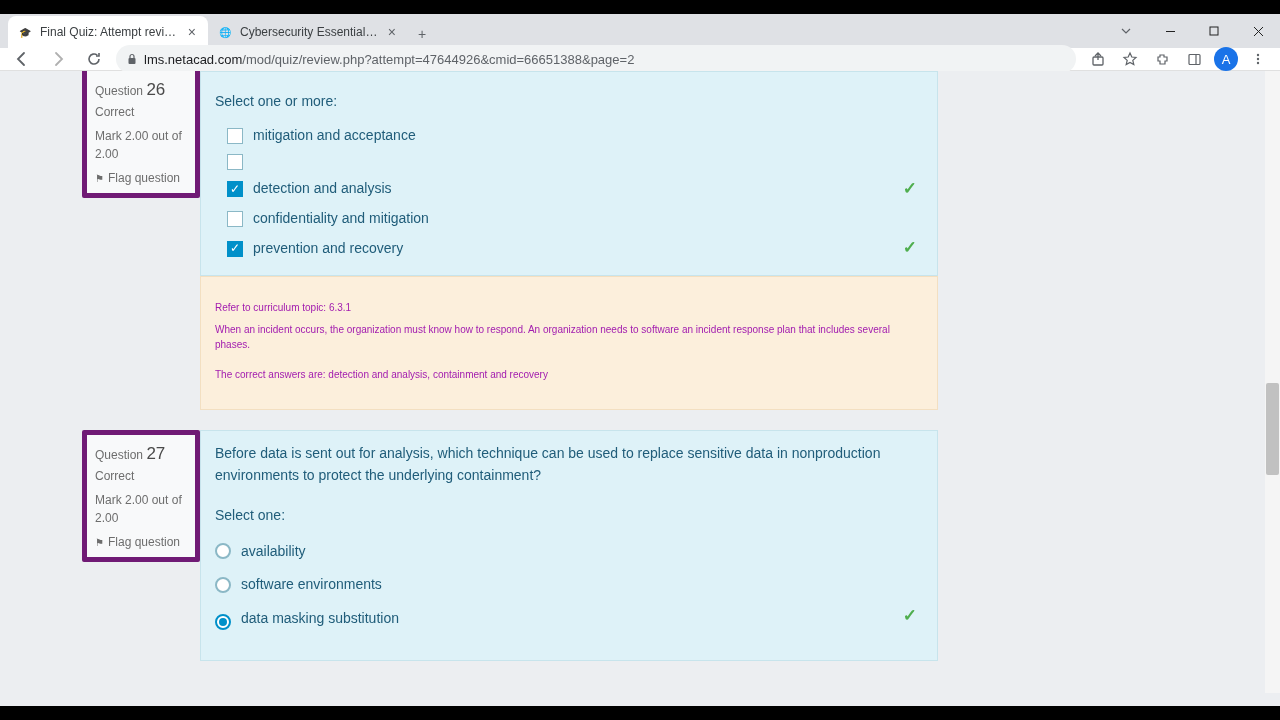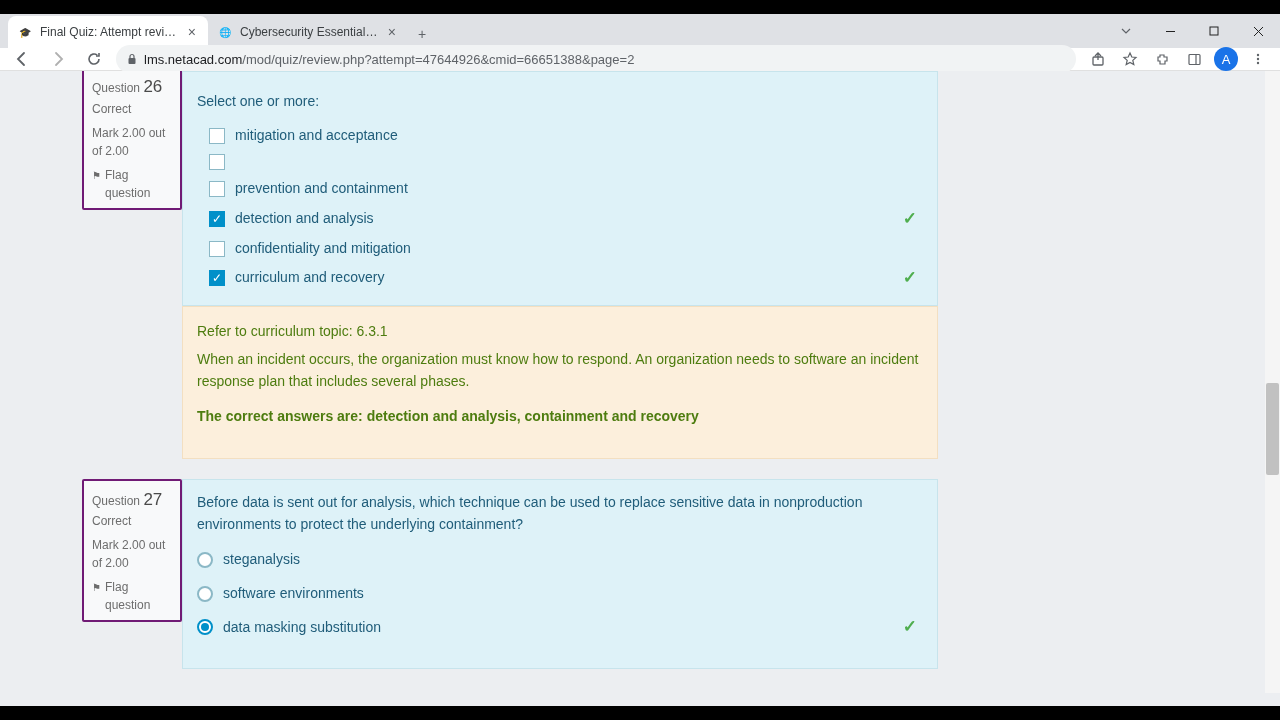--- a/index.html
+++ b/index.html
@@ -28,39 +28,39 @@
 .url-text .host { color: #202124; }
 .url-text .path { color: #5f6368; }
 .addr-icons { display: flex; gap: 4px; }
 .addr-ic { width: 28px; height: 28px; display: flex; align-items: center; justify-content: center; color: #5f6368; cursor: pointer; }
 .avatar { width: 24px; height: 24px; border-radius: 50%; background: #1a73e8; color: #fff; display: flex; align-items: center; justify-content: center; font-size: 13px; font-weight: 500; }
 
 
 .page { flex: 1; background: #eceef1; overflow: hidden; position: relative; }
 .content-wrap { position: absolute; left: 82px; top: 0; width: 856px; }
 .question-block { display: flex; align-items: flex-start; }
-.q-sidebar { width: 100px; background: #f8f9fa; border: 2px solid #701a75; border-radius: 2px; padding: 6px 8px; font-size: 12px; color: #6d6d6d; line-height: 1.5; }
+.q-sidebar { width: 118px; background: #f8f9fa; border: 5px solid #701a75; border-radius: 2px; padding: 6px 8px; font-size: 12px; color: #6d6d6d; line-height: 1.5; }
 .q-sidebar .qnum { font-size: 12px; }
 .q-sidebar .qnum .big { font-size: 17px; font-weight: 400; color: #4a4a4a; }
 .q-sidebar .flag-link { display: flex; align-items: flex-start; gap: 4px; margin-top: 6px; cursor: pointer; }
 .q-sidebar .flag-ic { font-size: 10px; margin-top: 2px; }
 .q-main { flex: 1; }
 .formulation { background: #def2f8; border: 1px solid #c7e4ec; color: #205d7a; padding: 12px 14px; font-size: 14px; line-height: 1.55; }
 .opts { margin-top: 8px; }
 .opt-row { display: flex; align-items: center; padding: 4px 12px; gap: 10px; position: relative; }
 .cbox { width: 16px; height: 16px; border: 1px solid #8bb8c6; background: #fff; display: flex; align-items: center; justify-content: center; }
 .cbox.checked { background: #0090c9; border-color: #0090c9; }
 .cbox.checked::after { content: "✓"; color: #fff; font-size: 12px; }
 .radio { width: 16px; height: 16px; border: 2px solid #8bb8c6; border-radius: 50%; background: #fff; position: relative; }
 .radio.checked { border-color: #0090c9; }
 .radio.checked::after { content: ""; position: absolute; top: 2px; left: 2px; width: 8px; height: 8px; background: #0090c9; border-radius: 50%; }
 .check-mark { position: absolute; right: 6px; color: #4fae4e; font-size: 17px; font-weight: bold; }
-.feedback { background: #fcefdc; border: 1px solid #f3dfc1; color: #4d7c0f; padding: 14px 14px; font-size: 14px; line-height: 1.55; }
+.feedback { background: #fcefdc; border: 1px solid #f3dfc1; color: #a21caf; padding: 23px 14px; font-size: 10px; line-height: 1.55; }
 .feedback p { margin-bottom: 6px; }
-.feedback p:last-child { margin-bottom: 16px; font-weight: bold; }
+.feedback p:last-child { margin-bottom: 4px; }
 .spacer { height: 20px; }
 
 
 .vscroll { position: absolute; right: 0; top: 0; width: 15px; height: 622px; background: #f5f5f5; }
 .vthumb { position: absolute; right: 1px; top: 312px; width: 13px; height: 92px; background: #c1c1c1; border-radius: 2px; }
 
 
 svg { display: block; }
 </style>
 </head>
@@ -188,35 +188,31 @@
             <div style="margin-top:18px">Select one or more:</div>
             <div class="opts" id="q26opts">
                 <div class="opt-row">
                   <div class="cbox"></div>
                   <span>mitigation and acceptance</span>
                 </div>
                 <div class="opt-row">
                   <div class="cbox"></div>
                 </div>
                 <div class="opt-row">
-                  <div class="cbox"></div>
-                  <span>prevention and containment</span>
-                </div>
-                <div class="opt-row">
                   <div class="cbox checked"></div>
                   <span>detection and analysis</span>
                   <span class="check-mark">✓</span>
                 </div>
                 <div class="opt-row">
                   <div class="cbox"></div>
                   <span>confidentiality and mitigation</span>
                 </div>
                 <div class="opt-row">
                   <div class="cbox checked"></div>
-                  <span>curriculum and recovery</span>
+                  <span>prevention and recovery</span>
                   <span class="check-mark">✓</span>
                 </div>
               </div>
           </div>
           <div class="feedback">
             <p>Refer to curriculum topic: 6.3.1</p>
             <p>When an incident occurs, the organization must know how to respond. An organization needs to software an incident response plan that includes several phases.</p>
             <p style="margin-top:14px">The correct answers are: detection and analysis, containment and recovery</p>
           </div>
         </div>
@@ -230,30 +226,31 @@
           <div>Correct</div>
           <div style="margin-top:6px">Mark 2.00 out of 2.00</div>
           <div class="flag-link">
             <span class="flag-ic">⚑</span>
             <span>Flag question</span>
           </div>
         </div>
         <div class="q-main">
           <div class="formulation">
             <div>Before data is sent out for analysis, which technique can be used to replace sensitive data in nonproduction environments to protect the underlying containment?</div>
+            <div style="margin-top:18px">Select one:</div>
             <div class="opts" id="q27opts">
                 <div class="opt-row" style="padding: 6px 0px;">
                   <div class="radio"></div>
-                  <span>steganalysis</span>
+                  <span>availability</span>
                 </div>
                 <div class="opt-row" style="padding: 6px 0px;">
                   <div class="radio"></div>
                   <span>software environments</span>
                 </div>
-                <div class="opt-row" style="padding: 6px 0px;">
+                <div class="opt-row" style="padding: 6px 0px; align-items: flex-end;">
                   <div class="radio checked"></div>
                   <span>data masking substitution</span>
                   <span class="check-mark">✓</span>
                 </div>
                 <div class="opt-row" style="padding: 6px 0px;"></div>
               </div>
           </div>
 
         </div>
       </div>

